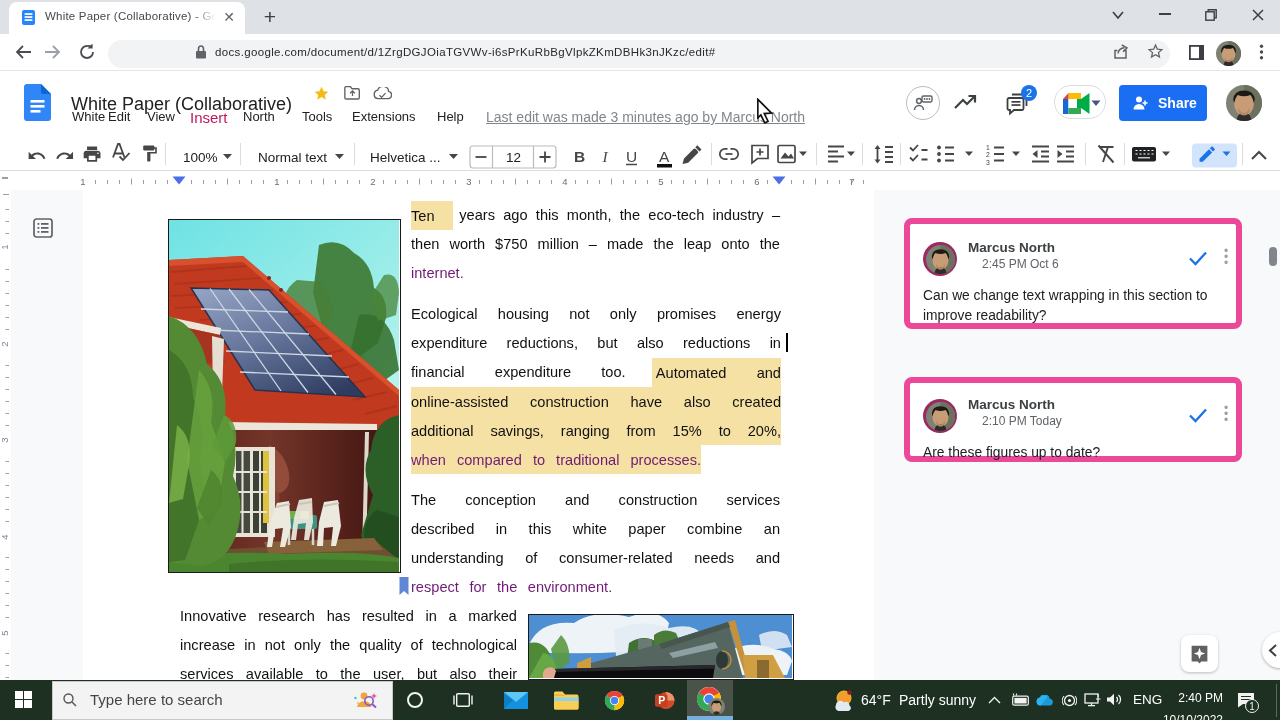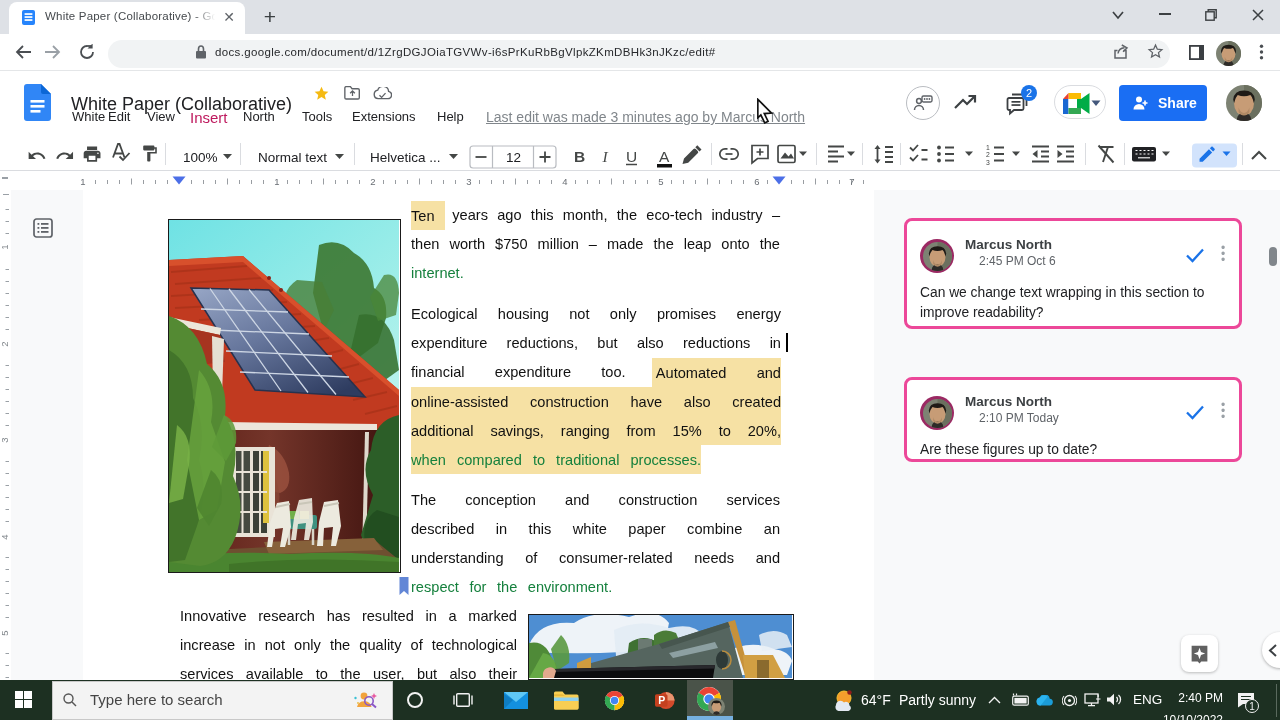--- a/index.html
+++ b/index.html
@@ -32,27 +32,27 @@
   
   #dtoolbar { left:0; top:134px; width:1280px; height:37px; background:#fff; border-bottom:1px solid #dadce0; }
 
   
   #ruler { left:0; top:171px; width:1280px; height:19px; background:#fff; }
 
   
   #docarea { left:0; top:190px; width:1280px; height:490px; background:#f8f9fa; }
   #vruler { left:0; top:0; width:11px; height:490px; background:#fff; }
   #page { left:83px; top:0px; width:791px; height:490px; background:#fff; }
-  .dline { position:relative; font-size:14.6px; color:#15803d; line-height:29px; white-space:nowrap; }
+  .dline { position:relative; font-size:14.6px; color:#701a75; line-height:29px; white-space:nowrap; }
   .jline { position:relative; font-size:14.6px; color:#111; line-height:29px; text-align:justify; text-align-last:justify;}
   .hl { background:#f6e1a4; padding:6.5px 0; }
   #cursor1 { left:786px; top:143px; width:1.5px; height:19px; background:#000; }
 
   
-  .ccard { position:absolute; background:#fff; border:3px solid #ec4899; border-radius:8px; }
+  .ccard { position:absolute; background:#fff; border:6px solid #ec4899; border-radius:8px; }
   .cname { position:absolute; left:58px; top:16px; font-size:13.5px; font-weight:700; color:#3c4043; }
   .ctime { position:absolute; left:72px; top:33px; font-size:12px; color:#5f6368; }
   .ctext { position:absolute; left:13px; font-size:13.8px; color:#202124; line-height:20px; }
 
   
   #taskbar { left:0; top:680px; width:1280px; height:40px; background:#1d3022; }
   #searchbox { left:52px; top:681px; width:341px; height:39px; background:#f3f3f3; border:1px solid #c8c8c8; }
   #searchtext { left:90px; top:691px; font-size:15px; color:#454545; }
   .trayicon { position:absolute; color:#fff; }
 </style>
@@ -501,21 +501,21 @@
       <g fill="#80868b" font-size="9.5" font-family="Liberation Sans" text-anchor="middle">
         <text x="0" y="0" transform="translate(8,57) rotate(-90)">1</text>
         <text x="0" y="0" transform="translate(8,154) rotate(-90)">2</text>
         <text x="0" y="0" transform="translate(8,250) rotate(-90)">3</text>
         <text x="0" y="0" transform="translate(8,347) rotate(-90)">4</text>
         <text x="0" y="0" transform="translate(8,443) rotate(-90)">5</text>
       </g>
     </svg>
 
     <div class="abs" style="left:411px;top:11px;width:369px">
-      <div class="jline"><span class="hl" style="padding-right:10px;margin-right:-1.5px">Ten</span> years ago this month, the eco-tech industry –</div>
+      <div class="jline"><span class="hl" style="padding-right:18px;margin-right:-1.5px">Ten</span> years ago this month, the eco-tech industry –</div>
       <div class="jline">then worth $750 million – made the leap onto the</div>
       <div class="dline">internet.</div>
     </div>
     <div class="abs" style="left:411px;top:110px;width:370px">
       <div class="jline">Ecological housing not only promises energy</div>
       <div class="jline">expenditure reductions, but also reductions in</div>
       <div class="jline">financial expenditure too. <span class="hl" style="padding-left:4px;margin-left:-4px">Automated and</span></div>
       <div class="jline"><span class="hl">online-assisted construction have also created</span></div>
       <div class="jline"><span class="hl">additional savings, ranging from 15% to 20%,</span></div>
       <div class="dline" style="word-spacing:7px"><span class="hl">when compared to traditional processes.</span></div>

